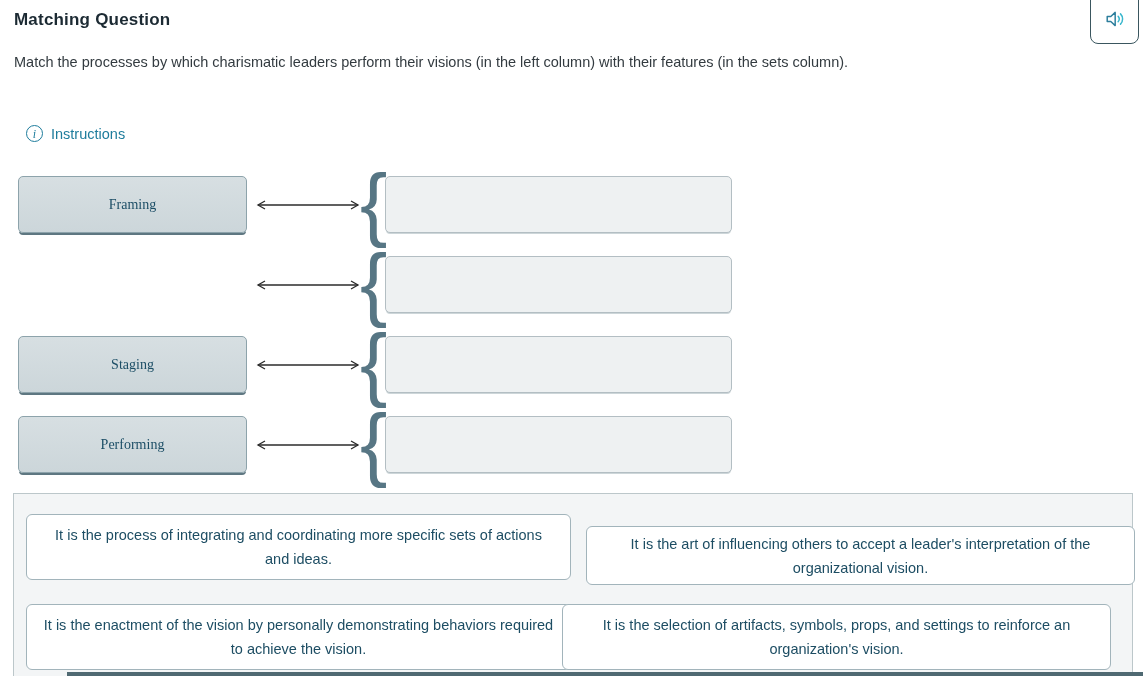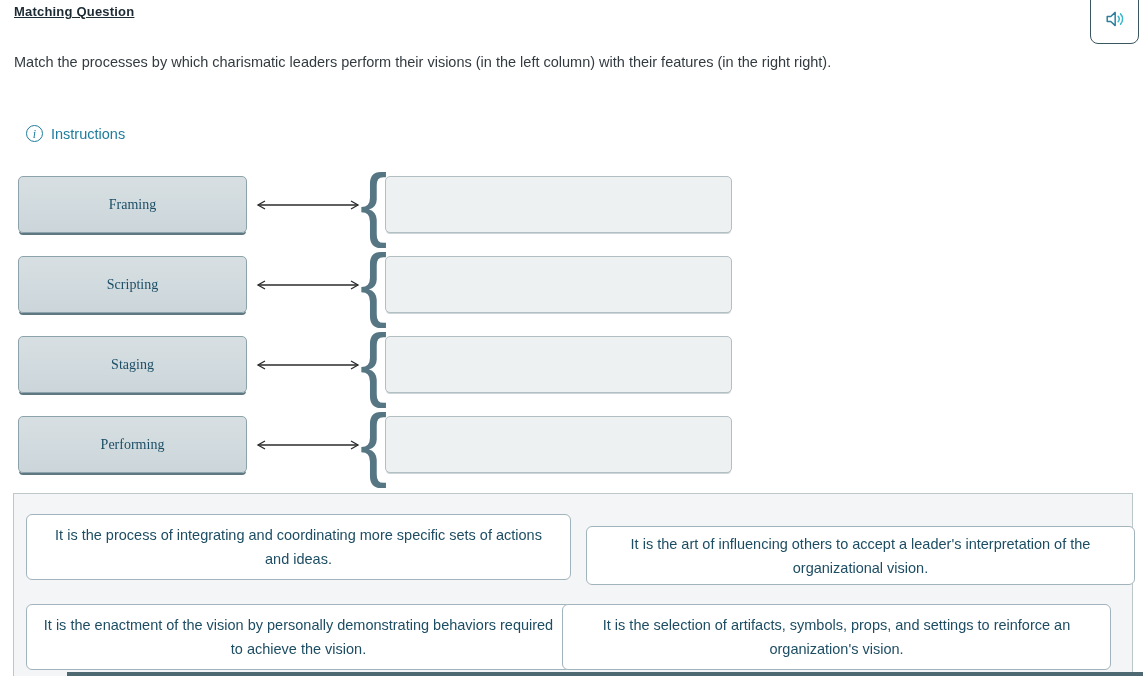--- a/index.html
+++ b/index.html
@@ -7,26 +7,25 @@
   body { font-family: "Liberation Sans", sans-serif; }
   .screen {
     position: relative;
     width: 1143px;
     height: 676px;
     background: #ffffff;
     overflow: hidden;
   }
   .page-title {
     position: absolute;
-    left: 14px; top: 4px;
-    font-size: 13px;
+    left: 14px; top: 10px;
+    font-size: 17px;
     font-weight: 700;
     color: #1c2a33;
     letter-spacing: .2px;
-    text-decoration: underline;
   }
   .prompt {
     position: absolute;
     left: 14px; top: 54px;
     width: 1000px;
     font-size: 14.5px;
     color: #333b40;
   }
   .audio-btn {
     position: absolute;
@@ -138,21 +137,21 @@
     background: #4f6972;
   }
 </style>
 </head>
 <body>
 
 <div class="screen">
 
   <div class="page-title">Matching Question</div>
 
-  <div class="prompt">Match the processes by which charismatic leaders perform their visions (in the left column) with their features (in the right right).</div>
+  <div class="prompt">Match the processes by which charismatic leaders perform their visions (in the left column) with their features (in the sets column).</div>
 
   <div class="audio-btn">
     <span>
       <svg width="22" height="22" viewBox="0 0 24 24" fill="none">
         <path d="M3.5,9.2 L7.4,9.2 L12.2,4.8 L12.2,19.2 L7.4,14.8 L3.5,14.8 Z" stroke="#2c7e9c" stroke-width="1.6" stroke-linejoin="round" fill="none"></path>
         <path d="M15.4,9 A4.6,4.6 0 0 1 15.4,15" stroke="#39b7cd" stroke-width="1.6" fill="none" stroke-linecap="round"></path>
         <path d="M18,6.4 A8,8 0 0 1 18,17.6" stroke="#39b7cd" stroke-width="1.6" fill="none" stroke-linecap="round"></path>
       </svg>
     </span>
   </div>
@@ -171,23 +170,20 @@
         <line x1="4" y1="6" x2="104" y2="6" stroke="#2b2b2b" stroke-width="1.3"></line>
         <path d="M11,2 L4,6 L11,10" stroke="#2b2b2b" stroke-width="1.3" fill="none"></path>
         <path d="M97,2 L104,6 L97,10" stroke="#2b2b2b" stroke-width="1.3" fill="none"></path>
       </svg>
     </div>
     <span class="brace">{</span>
     <div class="drop-box"></div>
   </div>
 
   <div class="match-row" style="top:256px">
-    <div class="src-box">
-      <span>Scripting</span>
-    </div>
     <div class="arrow-wrap">
       <svg width="108" height="12" viewBox="0 0 108 12">
         <line x1="4" y1="6" x2="104" y2="6" stroke="#2b2b2b" stroke-width="1.3"></line>
         <path d="M11,2 L4,6 L11,10" stroke="#2b2b2b" stroke-width="1.3" fill="none"></path>
         <path d="M97,2 L104,6 L97,10" stroke="#2b2b2b" stroke-width="1.3" fill="none"></path>
       </svg>
     </div>
     <span class="brace">{</span>
     <div class="drop-box"></div>
   </div>

